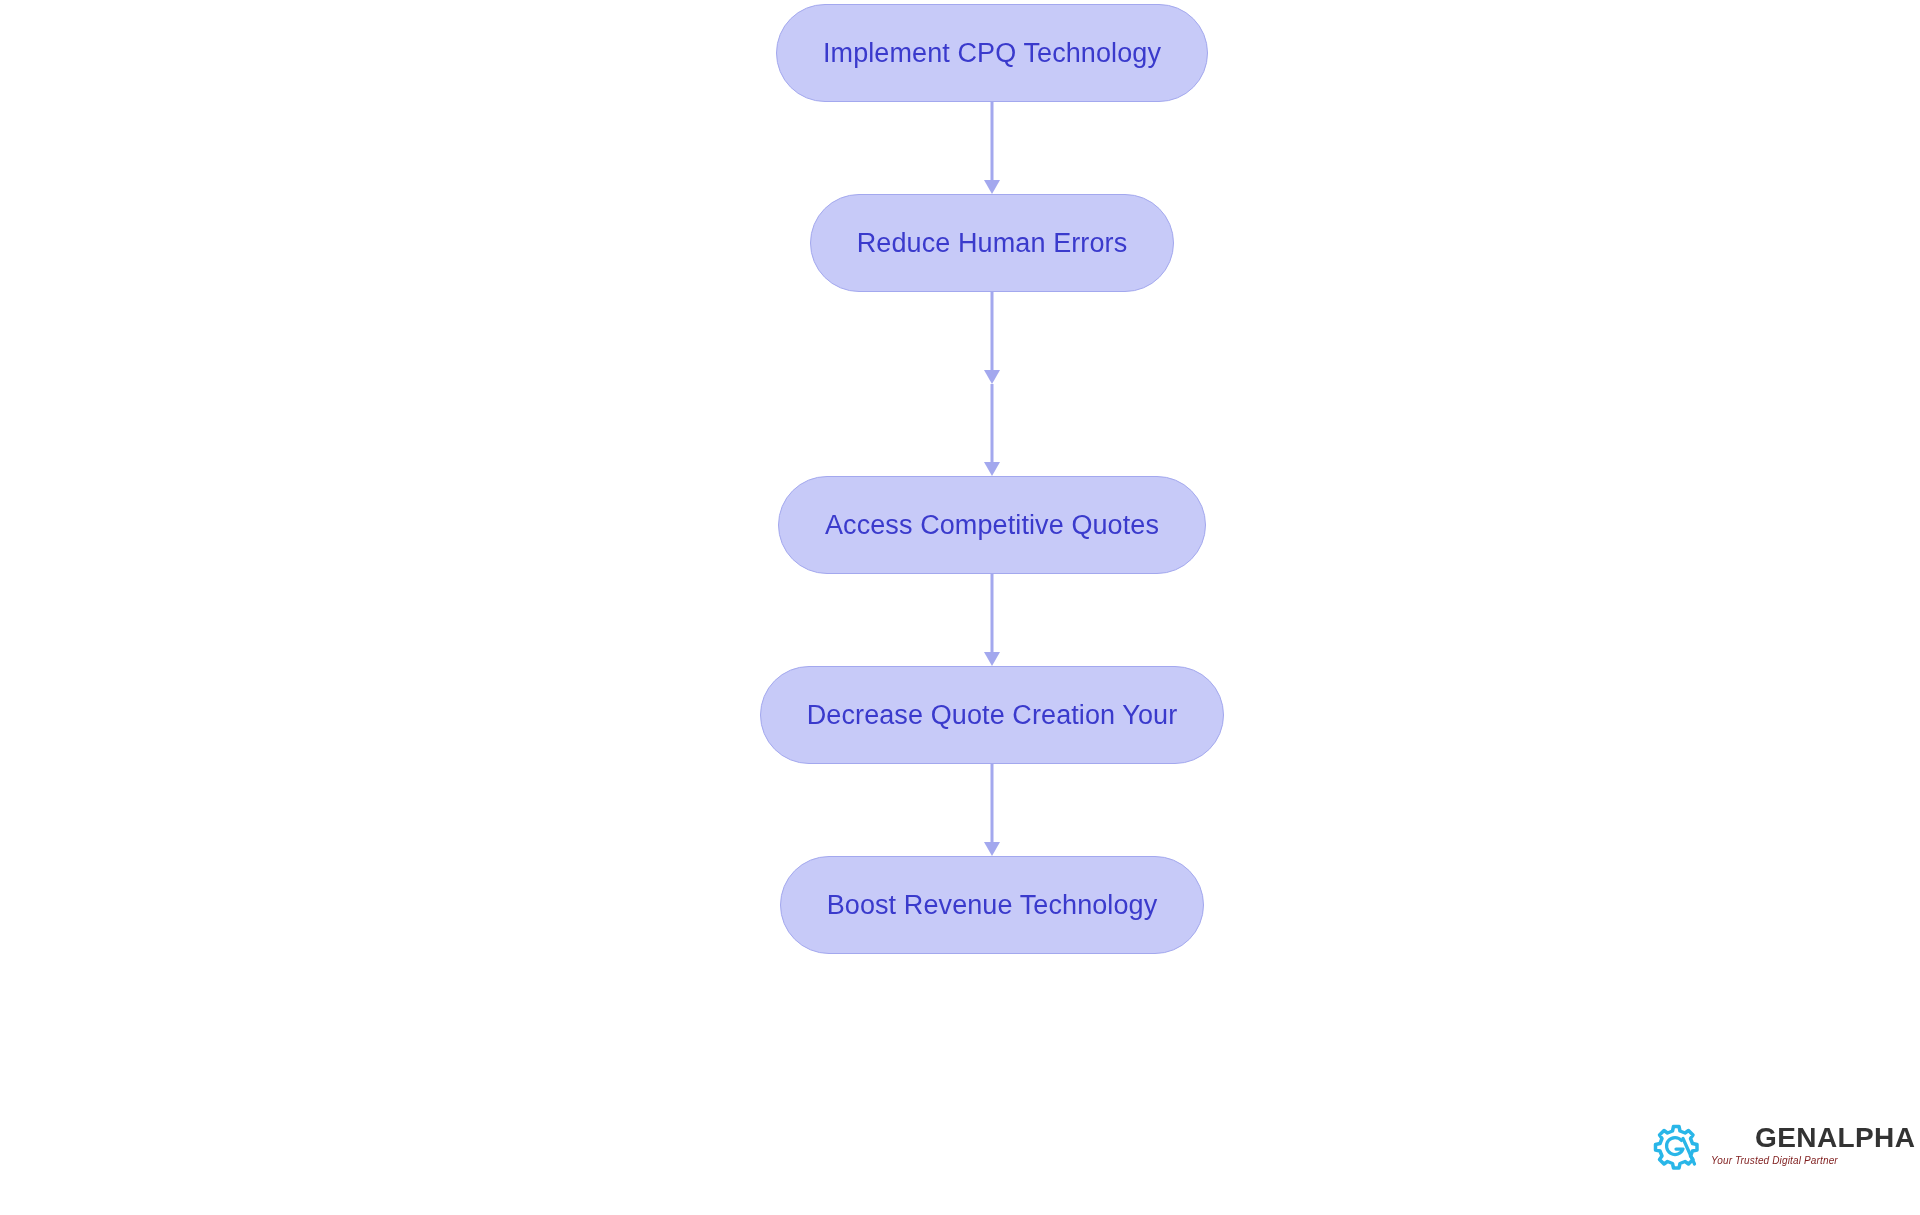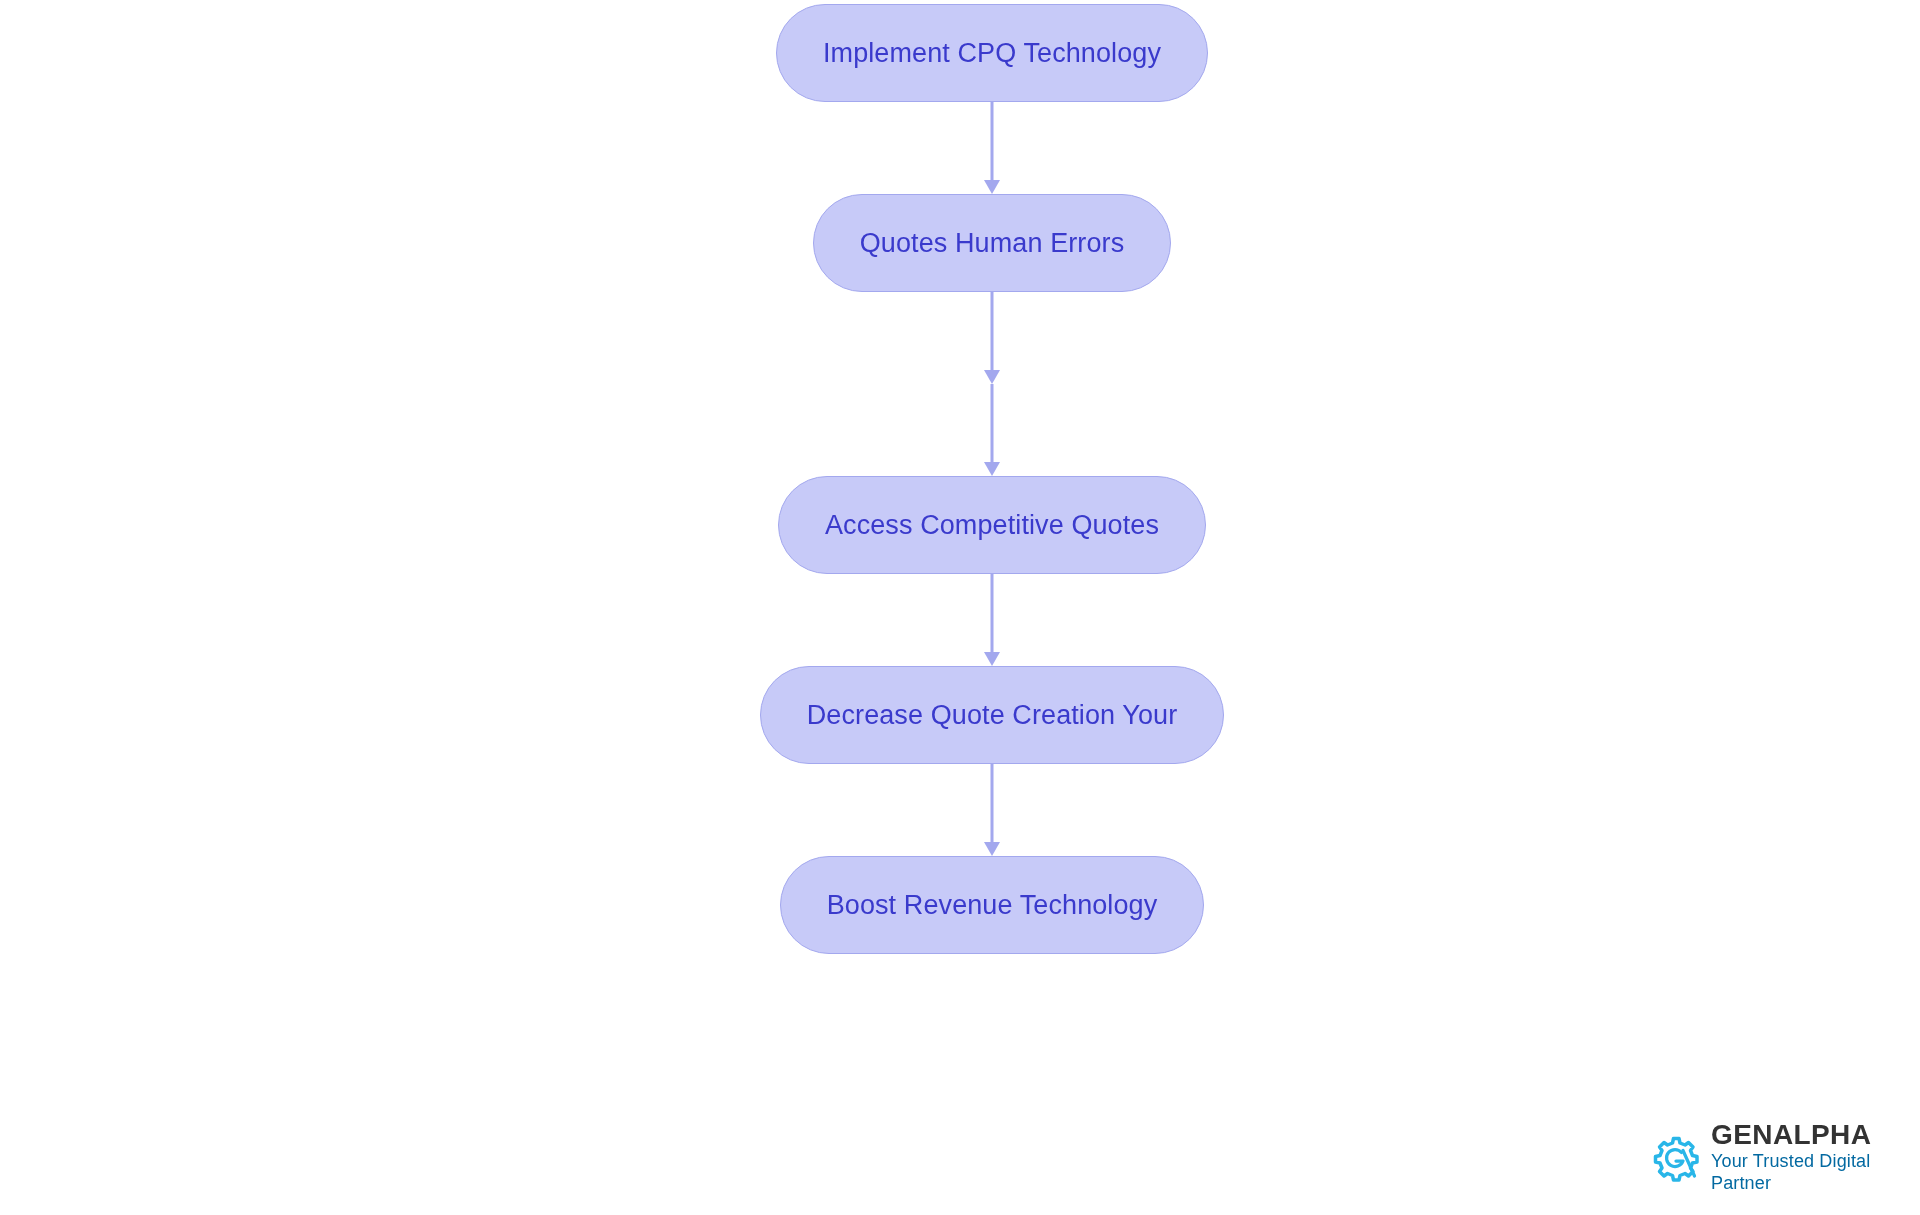--- a/index.html
+++ b/index.html
@@ -105,25 +105,27 @@
     flex-direction: column;
     justify-content: center;
   }
   #brand-logo .logo-wordmark {
     font-family: "Liberation Sans", sans-serif;
     font-size: 28px;
     font-weight: bold;
     color: #333333;
     letter-spacing: 0.4px;
     line-height: 1.05;
+    margin-left: 44px;
   }
   #brand-logo .logo-tagline {
     font-family: "Liberation Sans", sans-serif;
-    font-size: 18px;
-    color: #0369a1;
+    font-size: 10px;
+    font-style: italic;
+    color: #7f1d1d;
     letter-spacing: 0.15px;
     line-height: 1.2;
     margin-top: 2px;
   }
 </style>
 </head>
 <body>
 
 <div id="flowchart-canvas">
 
@@ -132,21 +134,21 @@
     <div class="flow-node">
       <span class="flow-node-label">Implement CPQ Technology</span>
     </div>
 
     <div class="flow-connector">
       <span class="conn-line"></span>
       <span class="conn-head"></span>
     </div>
 
     <div class="flow-node">
-      <span class="flow-node-label">Quotes Human Errors</span>
+      <span class="flow-node-label">Reduce Human Errors</span>
     </div>
 
     <div class="flow-connector">
       <span class="conn-line"></span>
       <span class="conn-head"></span>
     </div>
 
 
     <div class="flow-connector">
       <span class="conn-line"></span>

